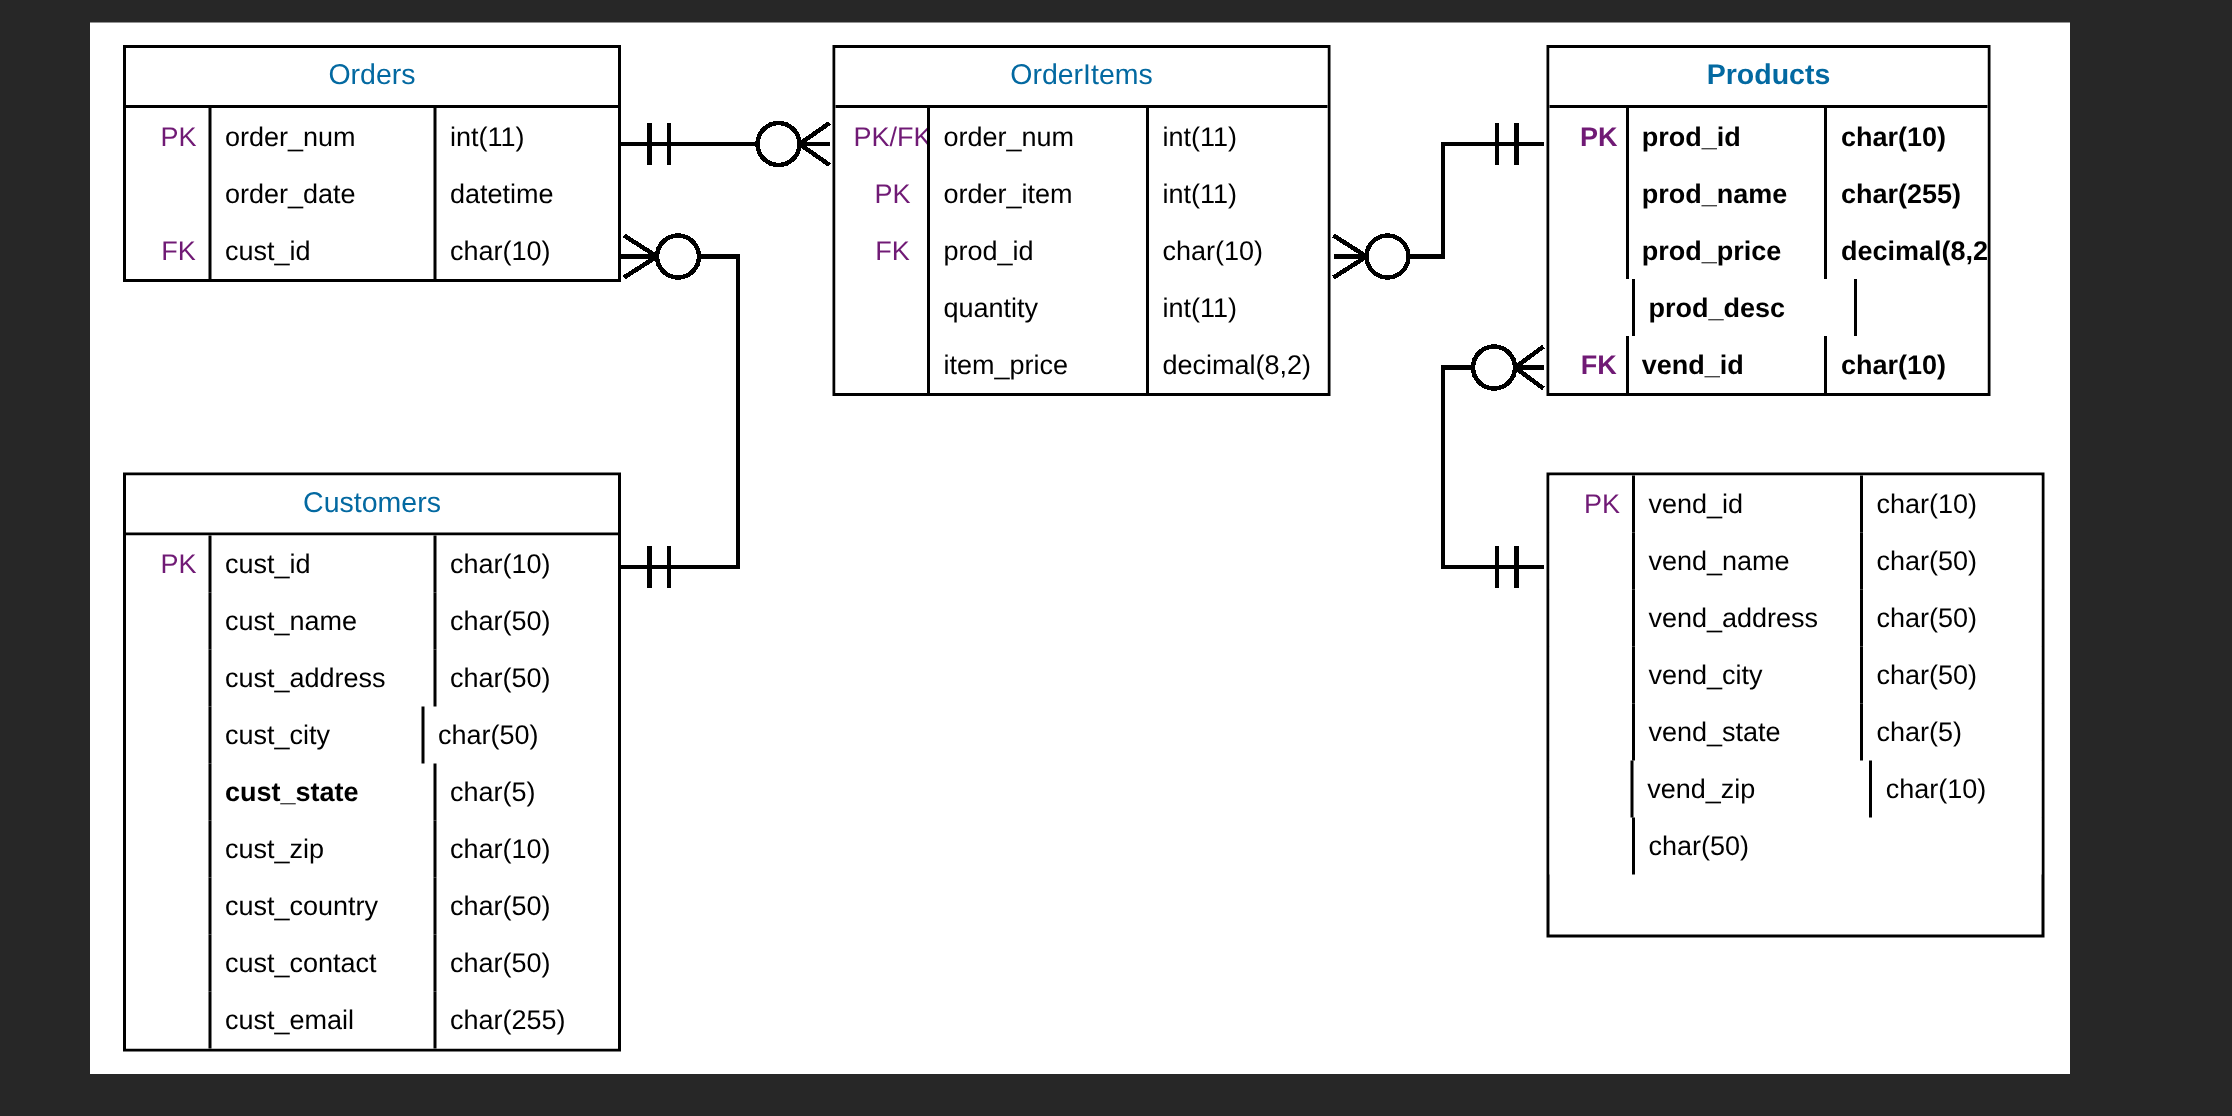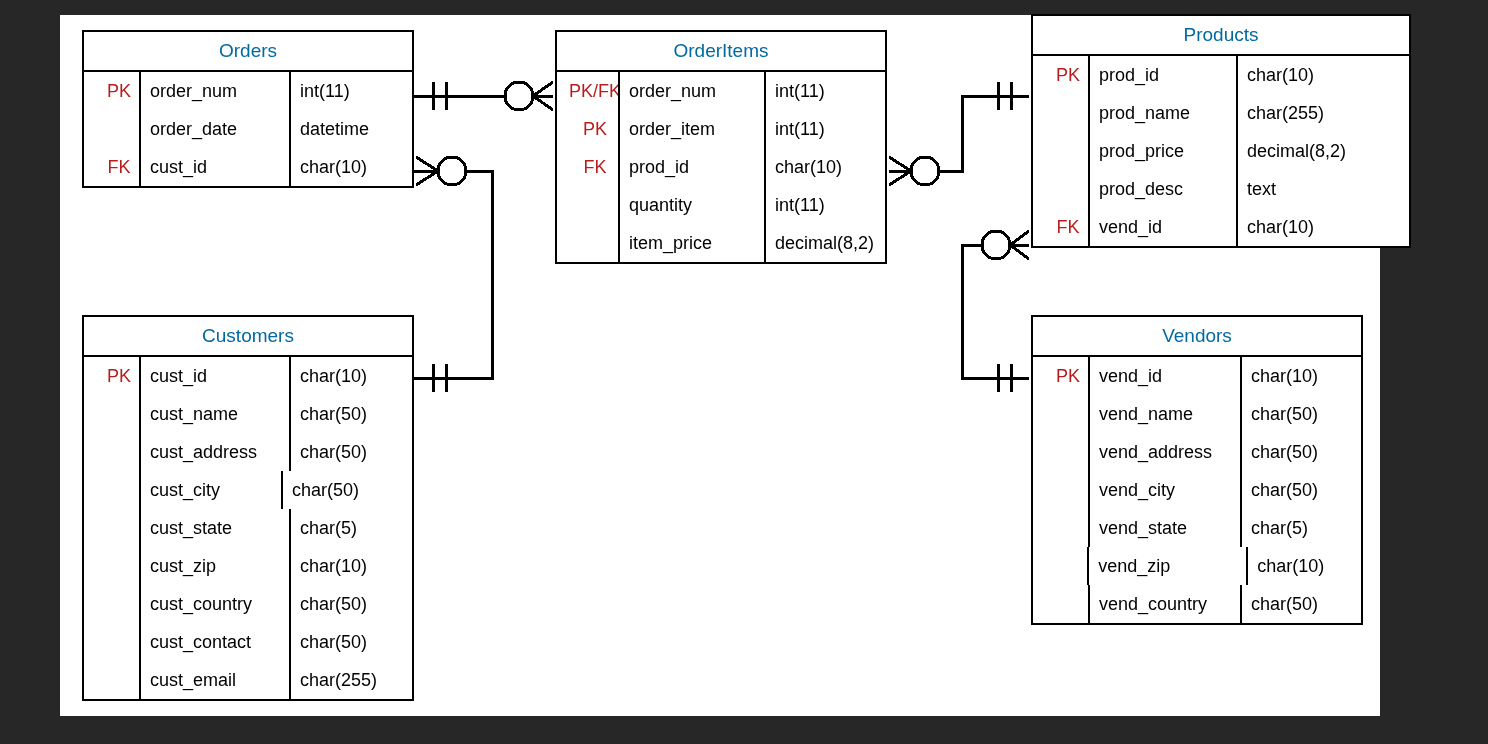--- a/index.html
+++ b/index.html
@@ -60,21 +60,21 @@
     height: 38px;
     align-items: stretch;
     background: #ffffff;
   }
   .cell-key {
     box-sizing: border-box;
     display: flex;
     align-items: center;
     justify-content: center;
     font-size: 18px;
-    color: #b91c1c;
+    color: #701a75;
     border-right: 2px solid #000000;
     white-space: nowrap;
     overflow: hidden;
     padding-left: 15px;
   }
   .cell-name {
     box-sizing: border-box;
     display: flex;
     align-items: center;
     padding-left: 9px;
@@ -145,42 +145,41 @@
             <div class="cell-name" style="width: 146px;">quantity</div>
             <div class="cell-type" style="width: 115px;">int(11)</div>
           </div>
           <div class="field-row">
             <div class="cell-key" style="width: 63px;"></div>
             <div class="cell-name" style="width: 146px;">item_price</div>
             <div class="cell-type" style="width: 115px;">decimal(8,2)</div>
           </div>
         </div>
       </div>
-      <div class="entity" style="left: 1031px; top: 14px; width: 380px; height: 234px;">
+      <div class="entity" style="left: 1031px; top: 30px; width: 296px; height: 234px; font-weight: bold;">
         <div class="entity-title">Products</div>
         <div class="entity-body">
           <div class="field-row">
             <div class="cell-key" style="width: 57px;">PK</div>
             <div class="cell-name" style="width: 148px;">prod_id</div>
             <div class="cell-type" style="width: 119px;">char(10)</div>
           </div>
           <div class="field-row">
             <div class="cell-key" style="width: 57px;"></div>
             <div class="cell-name" style="width: 148px; text-align: center;">prod_name</div>
             <div class="cell-type" style="width: 119px;">char(255)</div>
           </div>
           <div class="field-row">
             <div class="cell-key" style="width: 57px;"></div>
             <div class="cell-name" style="width: 148px;">prod_price</div>
             <div class="cell-type" style="width: 119px;">decimal(8,2)</div>
           </div>
           <div class="field-row">
             <div class="cell-key" style="width: 57px;"></div>
             <div class="cell-name" style="width: 148px;">prod_desc</div>
-            <div class="cell-type" style="width: 119px;">text</div>
           </div>
           <div class="field-row">
             <div class="cell-key" style="width: 57px;">FK</div>
             <div class="cell-name" style="width: 148px;">vend_id</div>
             <div class="cell-type" style="width: 119px;">char(10)</div>
           </div>
         </div>
       </div>
       <div class="entity" style="left: 82px; top: 315px; width: 332px; height: 386px;">
         <div class="entity-title">Customers</div>
@@ -200,21 +199,21 @@
             <div class="cell-name" style="width: 150px;">cust_address</div>
             <div class="cell-type" style="width: 117px;">char(50)</div>
           </div>
           <div class="field-row">
             <div class="cell-key" style="width: 57px;"></div>
             <div class="cell-name" style="width: 142px;">cust_city</div>
             <div class="cell-type" style="width: 117px;">char(50)</div>
           </div>
           <div class="field-row">
             <div class="cell-key" style="width: 57px;"></div>
-            <div class="cell-name" style="width: 150px;">cust_state</div>
+            <div class="cell-name" style="width: 150px; font-weight: bold;">cust_state</div>
             <div class="cell-type" style="width: 117px;">char(5)</div>
           </div>
           <div class="field-row">
             <div class="cell-key" style="width: 57px;"></div>
             <div class="cell-name" style="width: 150px;">cust_zip</div>
             <div class="cell-type" style="width: 117px;">char(10)</div>
           </div>
           <div class="field-row">
             <div class="cell-key" style="width: 57px;"></div>
             <div class="cell-name" style="width: 150px;">cust_country</div>
@@ -226,21 +225,20 @@
             <div class="cell-type" style="width: 117px;">char(50)</div>
           </div>
           <div class="field-row">
             <div class="cell-key" style="width: 57px;"></div>
             <div class="cell-name" style="width: 150px;">cust_email</div>
             <div class="cell-type" style="width: 117px;">char(255)</div>
           </div>
         </div>
       </div>
       <div class="entity" style="left: 1031px; top: 315px; width: 332px; height: 310px;">
-        <div class="entity-title">Vendors</div>
         <div class="entity-body">
           <div class="field-row">
             <div class="cell-key" style="width: 57px;">PK</div>
             <div class="cell-name" style="width: 152px;">vend_id</div>
             <div class="cell-type" style="width: 115px;">char(10)</div>
           </div>
           <div class="field-row">
             <div class="cell-key" style="width: 57px;"></div>
             <div class="cell-name" style="width: 152px;">vend_name</div>
             <div class="cell-type" style="width: 115px;">char(50)</div>
@@ -260,21 +258,20 @@
             <div class="cell-name" style="width: 152px;">vend_state</div>
             <div class="cell-type" style="width: 115px;">char(5)</div>
           </div>
           <div class="field-row">
             <div class="cell-key" style="width: 57px;"></div>
             <div class="cell-name" style="width: 162px;">vend_zip</div>
             <div class="cell-type" style="width: 115px;">char(10)</div>
           </div>
           <div class="field-row">
             <div class="cell-key" style="width: 57px;"></div>
-            <div class="cell-name" style="width: 152px;">vend_country</div>
             <div class="cell-type" style="width: 115px;">char(50)</div>
           </div>
         </div>
       </div>
     </div>
 
   <svg id="connectors" viewBox="0 0 1488 744" xmlns="http://www.w3.org/2000/svg">
     <g fill="none" stroke="#000000" stroke-width="3" shape-rendering="crispEdges">
 
       <g>

